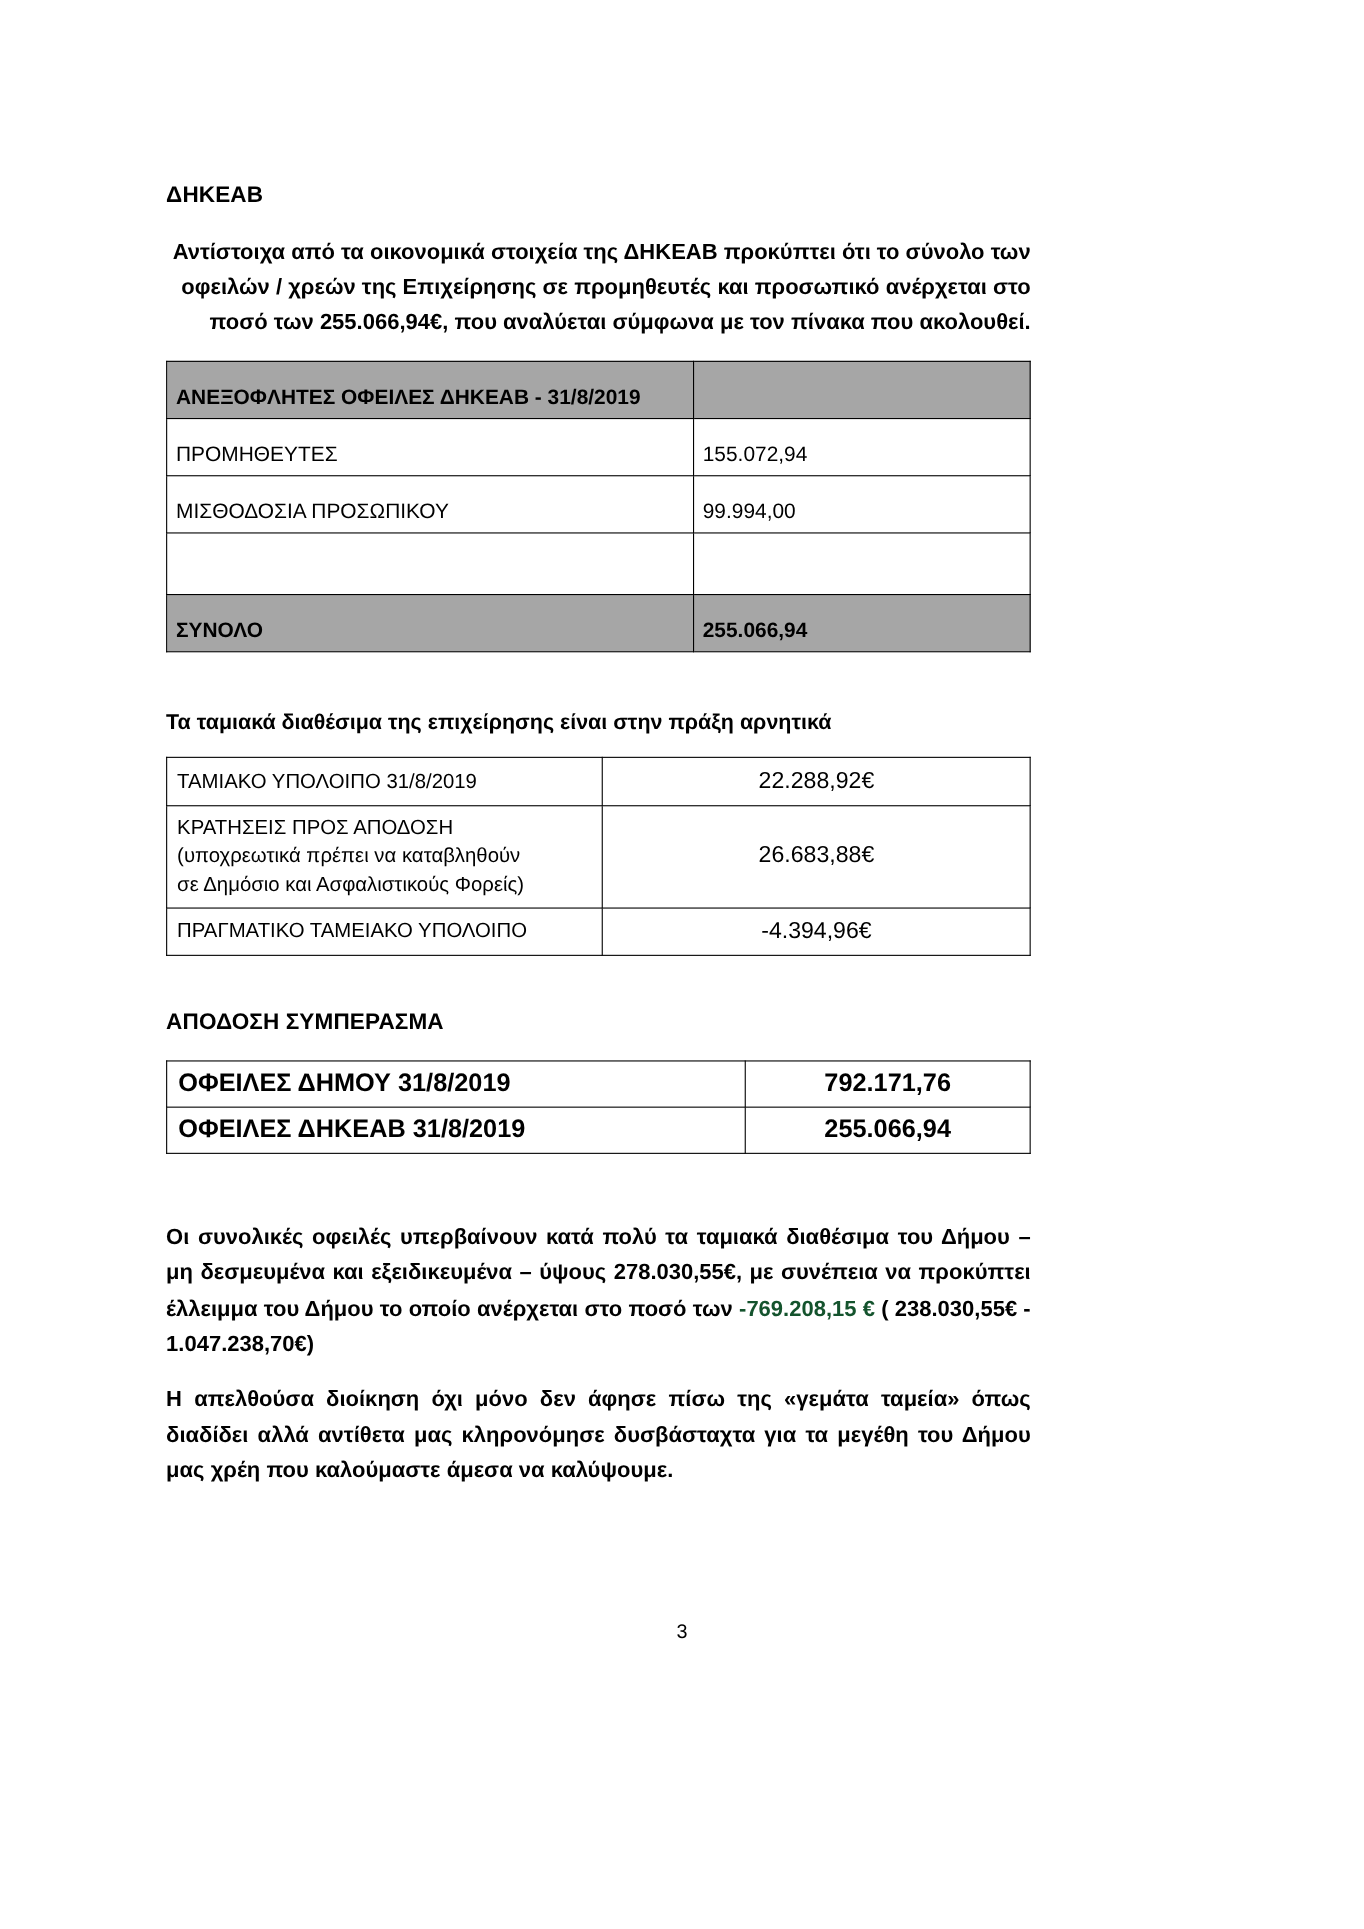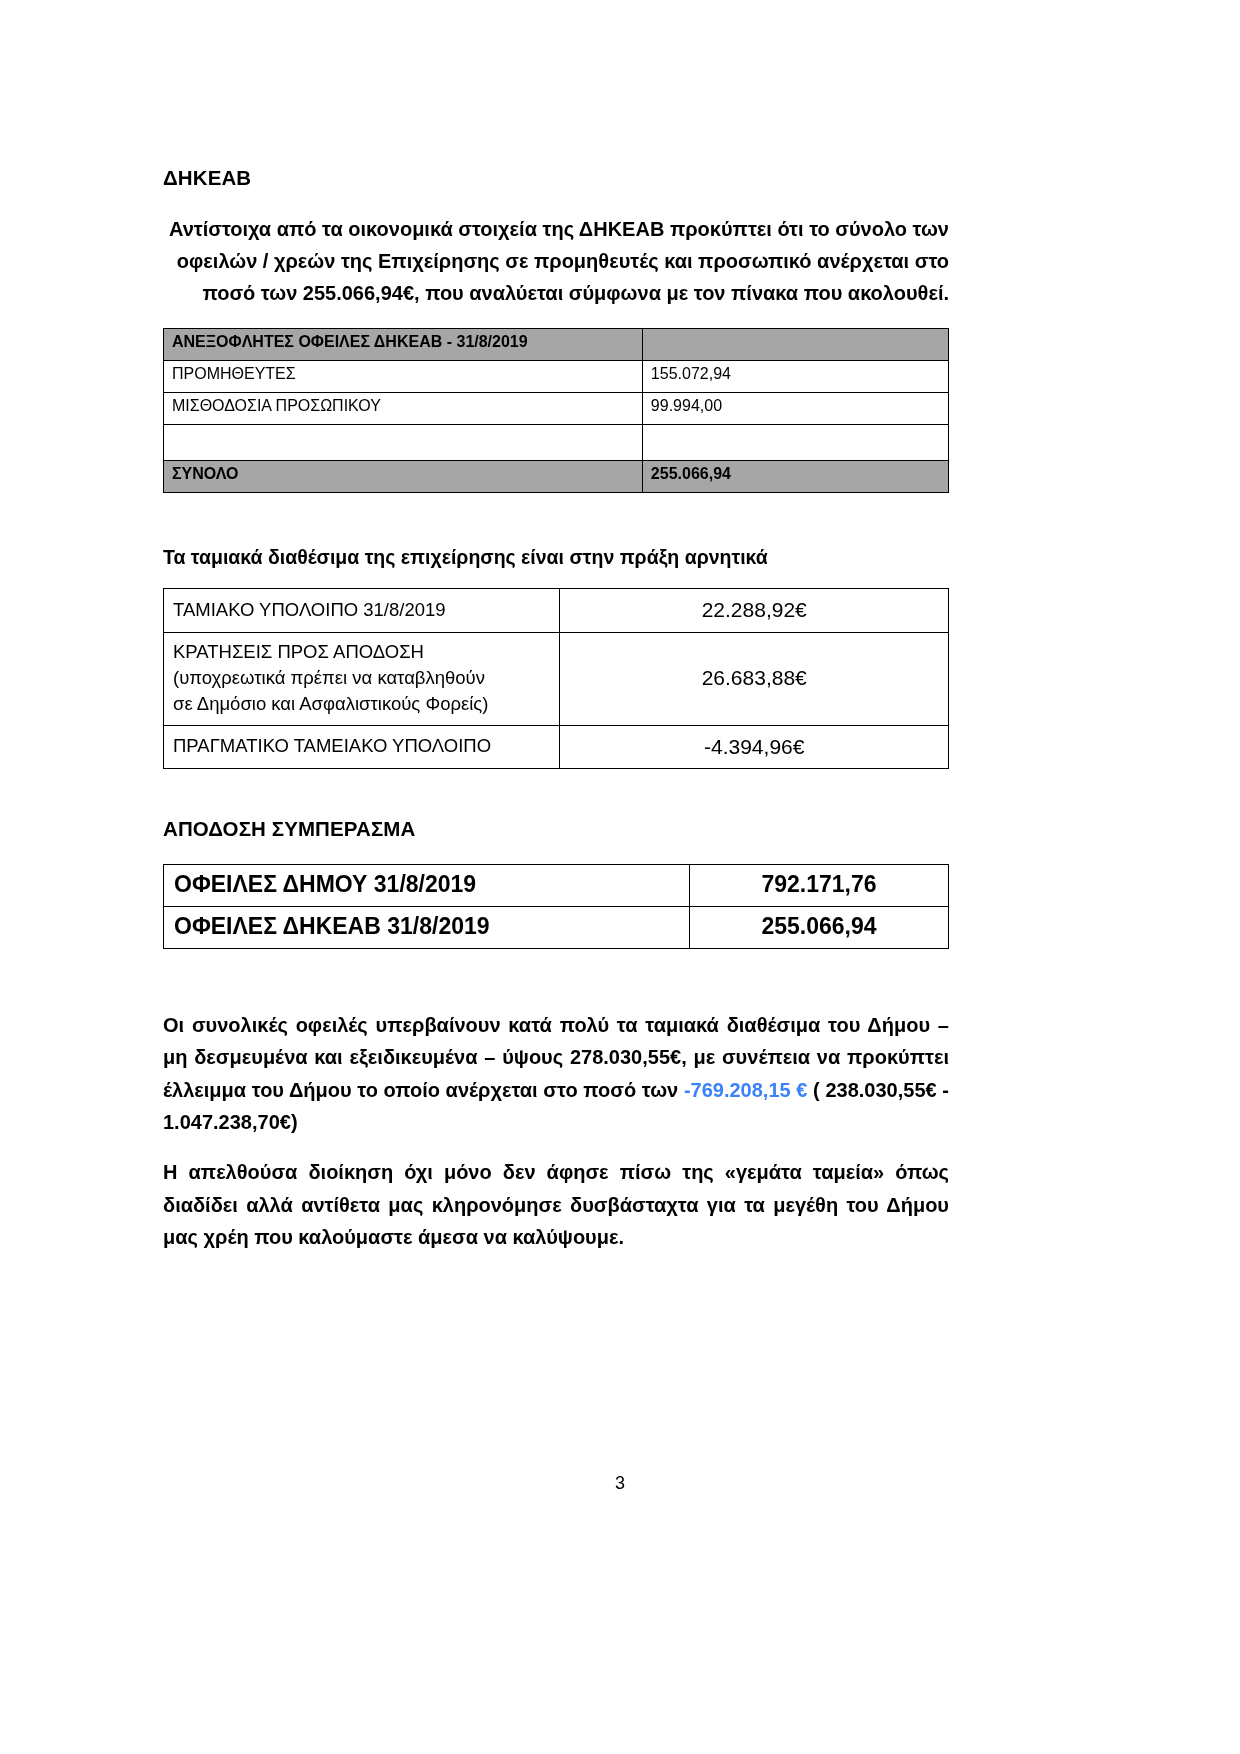--- a/index.html
+++ b/index.html
@@ -16,21 +16,21 @@
     position: relative;
     width: 1240px;
     height: 1754px;
     margin: 0 auto;
     background: #ffffff;
     box-sizing: border-box;
     overflow: hidden;
   }
   .content {
     position: absolute;
-    left: 163px;
+    left: 151px;
     top: 168px;
     width: 786px;
   }
 
   
   .section-heading {
     font-size: 20.5px;
     font-weight: bold;
     line-height: 1.0;
     margin: 0 0 24px 0;
@@ -55,36 +55,36 @@
     line-height: 1.62;
     margin: 0 0 22px 0;
   }
   p.note {
     font-size: 19.5px;
     font-weight: bold;
     line-height: 1.5;
     margin: 0 0 16px 0;
   }
   .red {
-    color: #3b82f6;
+    color: #14532d;
   }
 
   
   table {
     border-collapse: collapse;
     width: 100%;
     table-layout: fixed;
   }
   table.tbl-debts {
     margin-bottom: 10px;
   }
   table.tbl-debts td {
     border: 1.6px solid #000000;
-    font-size: 16px;
-    padding: 0 8px 5px 8px;
+    font-size: 19px;
+    padding: 20px 8px 5px 8px;
     height: 26px;
     vertical-align: middle;
     line-height: 1.25;
   }
   table.tbl-debts td.label {
     text-align: left;
   }
   table.tbl-debts td.value {
     text-align: left;
   }

